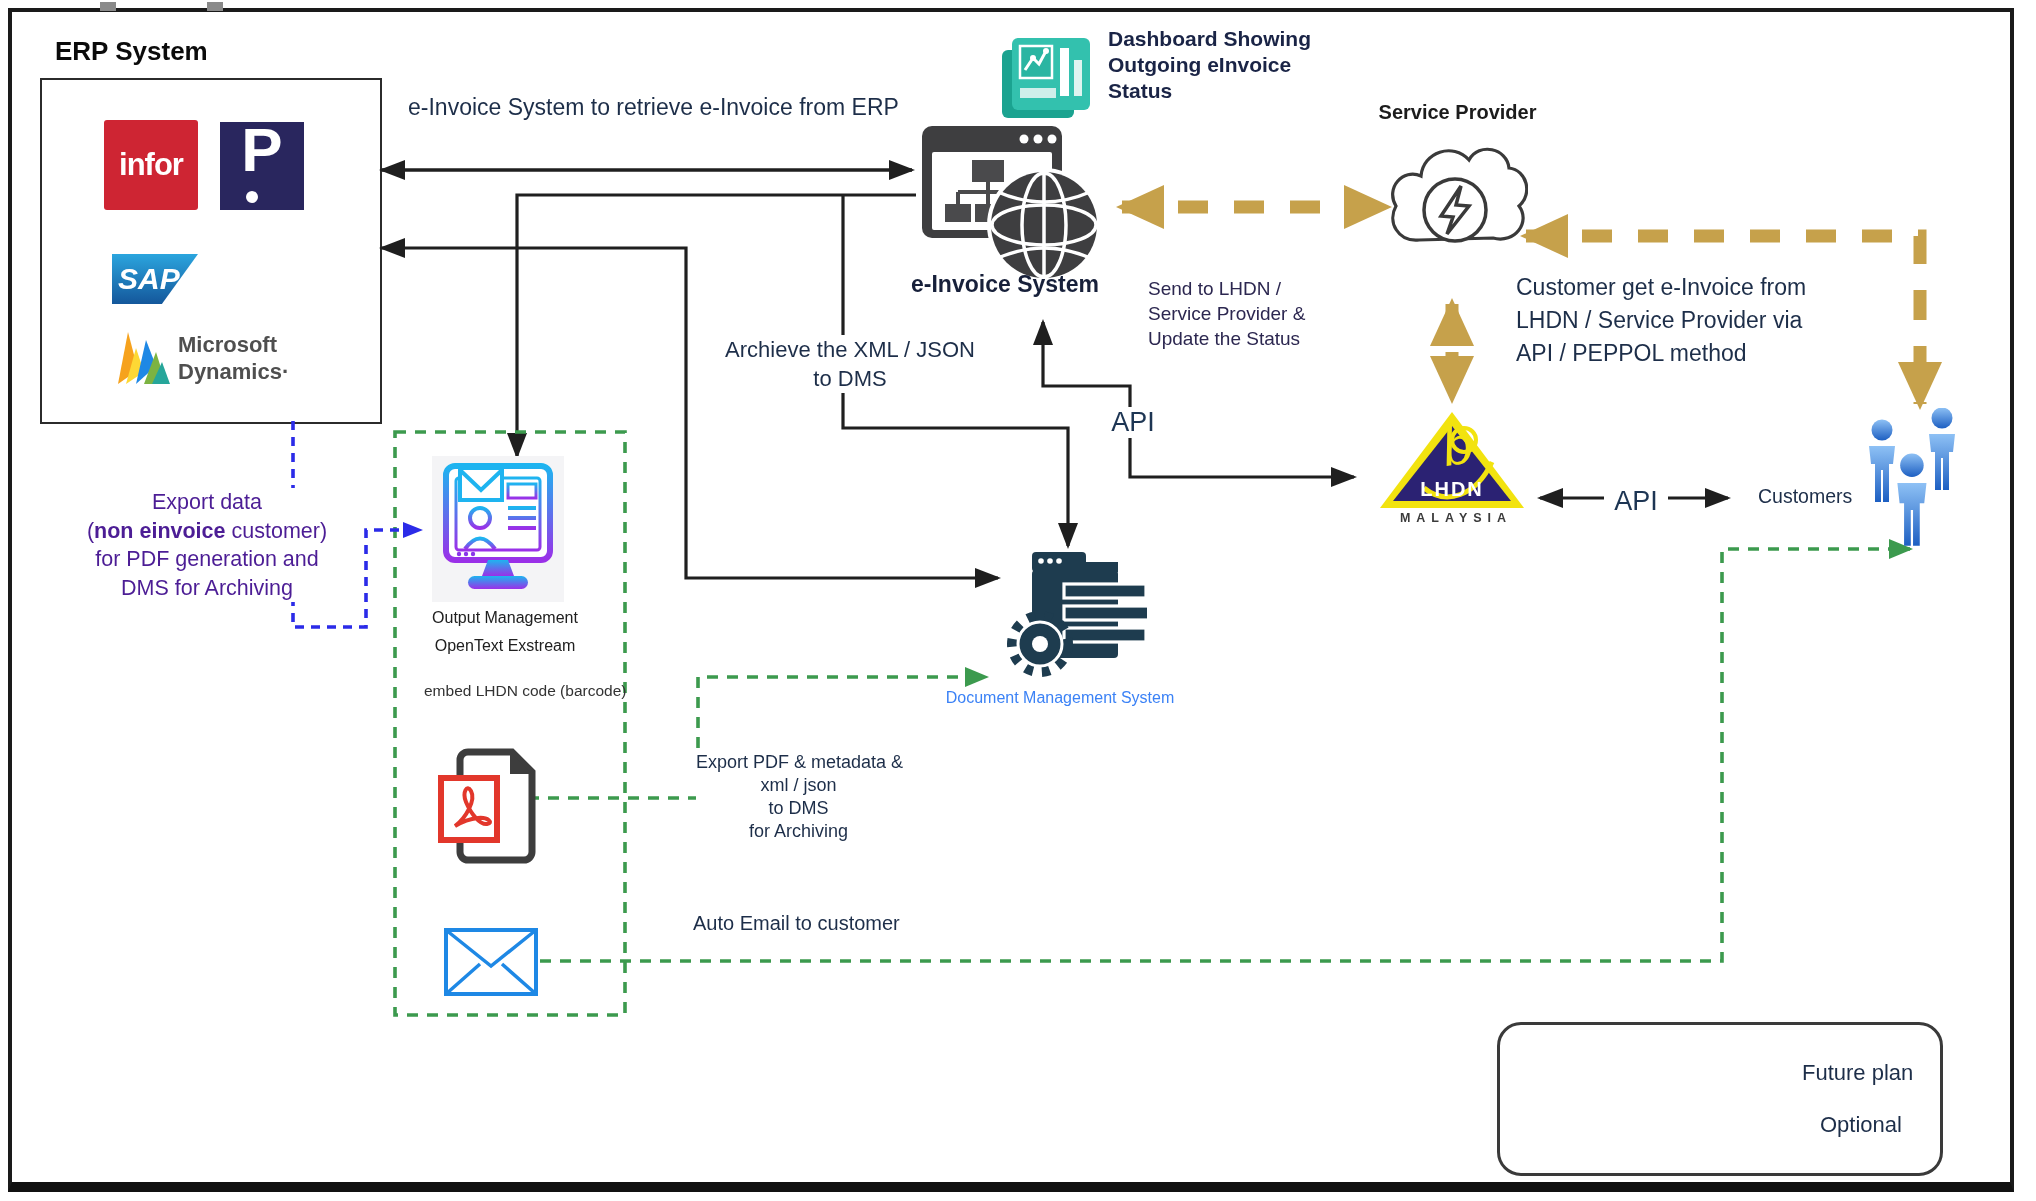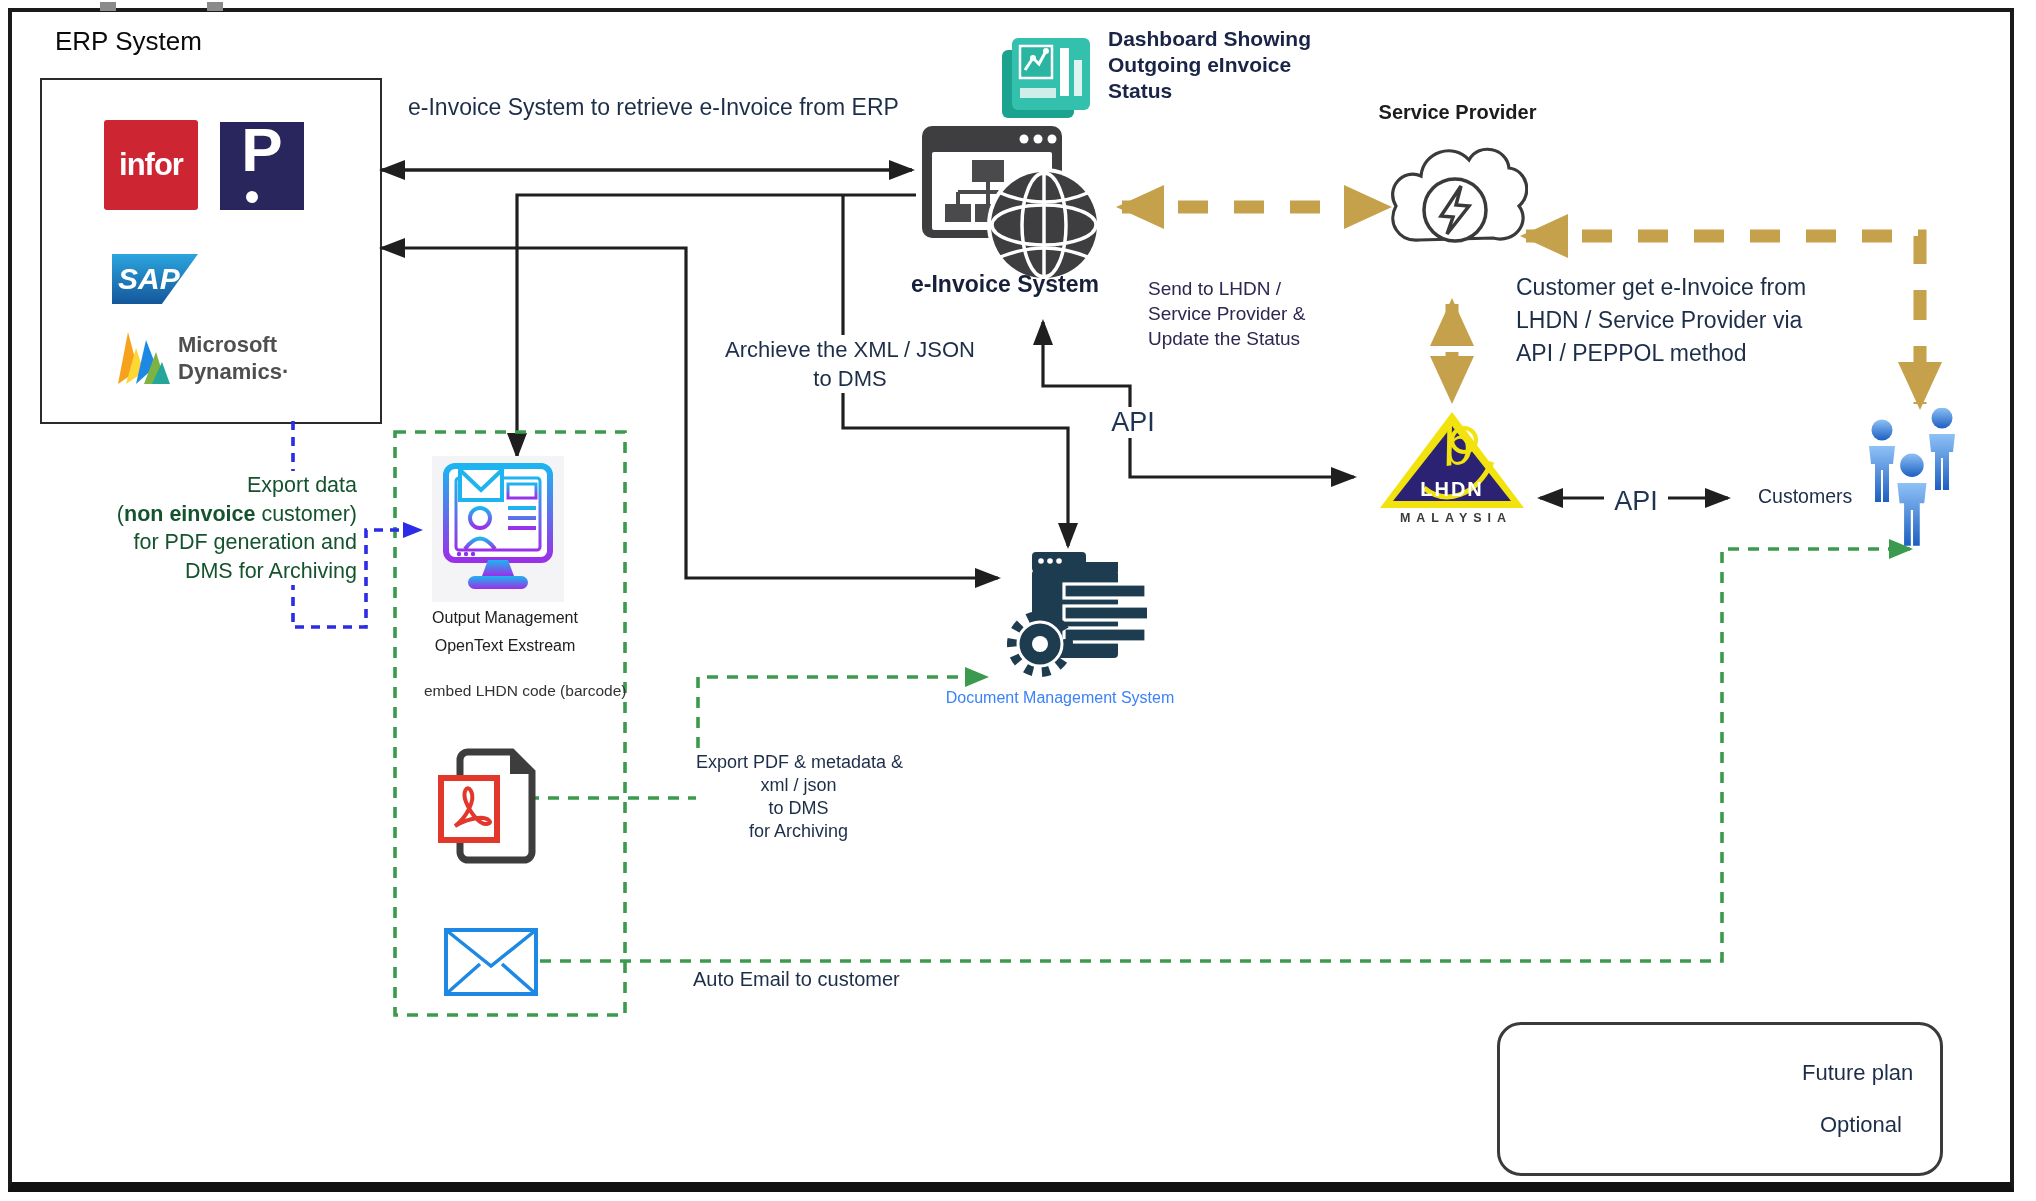--- a/index.html
+++ b/index.html
@@ -7,44 +7,44 @@
   #stage{position:relative;width:2036px;height:1201px;background:#fff;overflow:hidden;}
   .abs{position:absolute;}
   .frame{left:8px;top:8px;width:1998px;height:1170px;border:4px solid #1a1a1a;border-bottom:10px solid #111;}
   .notch{height:9px;width:16px;background:#8a8a8a;top:2px;}
   svg{display:block;}
   .txt{white-space:nowrap;}
   .mask{background:#ffffff;}
   .center{text-align:center;}
   
   .erp-box{left:40px;top:78px;width:338px;height:342px;border:2px solid #2b2b2b;background:#fff;}
-  .erp-title{left:55px;top:26px;font-size:26px;font-weight:normal;color:#0b0b0b;text-align:center;}
+  .erp-title{left:55px;top:36px;font-size:26px;font-weight:bold;color:#0b0b0b;text-align:center;}
   .infor{left:104px;top:120px;width:94px;height:90px;background:#CE2533;border-radius:3px;display:flex;align-items:center;justify-content:center;color:#fff;font-weight:bold;font-size:31px;letter-spacing:-1px;}
   .plogo{left:220px;top:122px;width:84px;height:88px;background:#29265E;}
   .plogo .p-main{position:absolute;left:0;top:-8px;width:100%;text-align:center;color:#fff;font-weight:bold;font-size:62px;}
   .plogo .p-dot{position:absolute;left:26px;bottom:7px;width:12px;height:12px;border-radius:50%;background:#fff;}
   .sap{left:112px;top:254px;width:86px;height:50px;background:linear-gradient(180deg,#2BA5DE,#14579B);clip-path:polygon(0 0,100% 0,58% 100%,0 100%);}
   .sap span{position:absolute;left:6px;top:8px;color:#fff;font-style:italic;font-weight:bold;font-size:30px;letter-spacing:0px;}
   .dyn-text{left:178px;top:331px;font-size:22px;font-weight:600;color:#4f4f4f;line-height:27px;}
   
   .retrieve{left:408px;top:92px;font-size:23px;line-height:31px;color:#1d2e49;}
   .dash-label{left:1108px;top:26px;font-size:21px;line-height:26px;font-weight:bold;color:#1a2446;}
   .sp-label{left:1360px;top:101px;width:195px;font-weight:bold;font-size:20px;color:#1c1c1c;}
   .einv-label{left:880px;top:271px;width:250px;font-weight:bold;font-size:23px;color:#17203a;}
   .send-lhdn{left:1148px;top:276px;font-size:19px;line-height:25px;color:#2c2750;}
   .cust-get{left:1516px;top:271px;font-size:23px;line-height:33px;color:#1d2e49;}
   .api1{left:1101px;top:407px;width:64px;font-size:27px;color:#1d3553;}
   .api2{left:1604px;top:486px;width:64px;font-size:27px;color:#1d3553;}
   .cust-label{left:1758px;top:485px;font-size:19.5px;color:#1d2e49;}
   .archive{left:700px;top:335px;width:300px;font-size:22px;line-height:29px;color:#1d2e49;}
-  .export-data{left:57px;top:471px;width:300px;font-size:21.5px;line-height:28.5px;color:#14532d;text-align:right;}
+  .export-data{left:57px;top:488px;width:300px;font-size:21.5px;line-height:28.5px;color:#4c1d95;}
   .om-label{left:375px;top:604px;width:260px;font-size:16px;line-height:27.5px;color:#202020;}
   .embed{left:424px;top:682px;width:196px;font-size:15.5px;color:#333;}
   .export-pdf{left:668px;top:751px;width:205px;font-size:18px;line-height:23px;color:#1d2e49;margin-left:28px;}
-  .auto-email{left:688px;top:968px;font-size:20px;color:#1d2e49;padding:0 5px;}
+  .auto-email{left:688px;top:912px;font-size:20px;color:#1d2e49;padding:0 5px;}
   .dms-label{left:910px;top:689px;width:300px;font-size:16px;color:#3b82f6;}
   
   .lhdn-b{left:1441px;top:416px;font-family:"DejaVu Serif",serif;font-style:italic;font-size:52px;color:#F2E30F;transform:rotate(-10deg);}
   .lhdn-name{left:1404px;top:478px;width:96px;color:#fff;font-weight:bold;font-size:20px;letter-spacing:2px;}
   .malaysia{left:1382px;top:511px;width:140px;font-size:12.5px;font-weight:bold;color:#3b3b3b;letter-spacing:6px;padding-left:4px;}
   
   .legend-box{left:1497px;top:1022px;width:440px;height:148px;border:3px solid #3a3a3a;border-radius:24px;background:#fff;}
   .leg-future{left:1802px;top:1060px;font-size:22px;color:#1d2e49;}
   .leg-opt{left:1820px;top:1112px;font-size:22px;color:#1d2e49;}
 </style>

